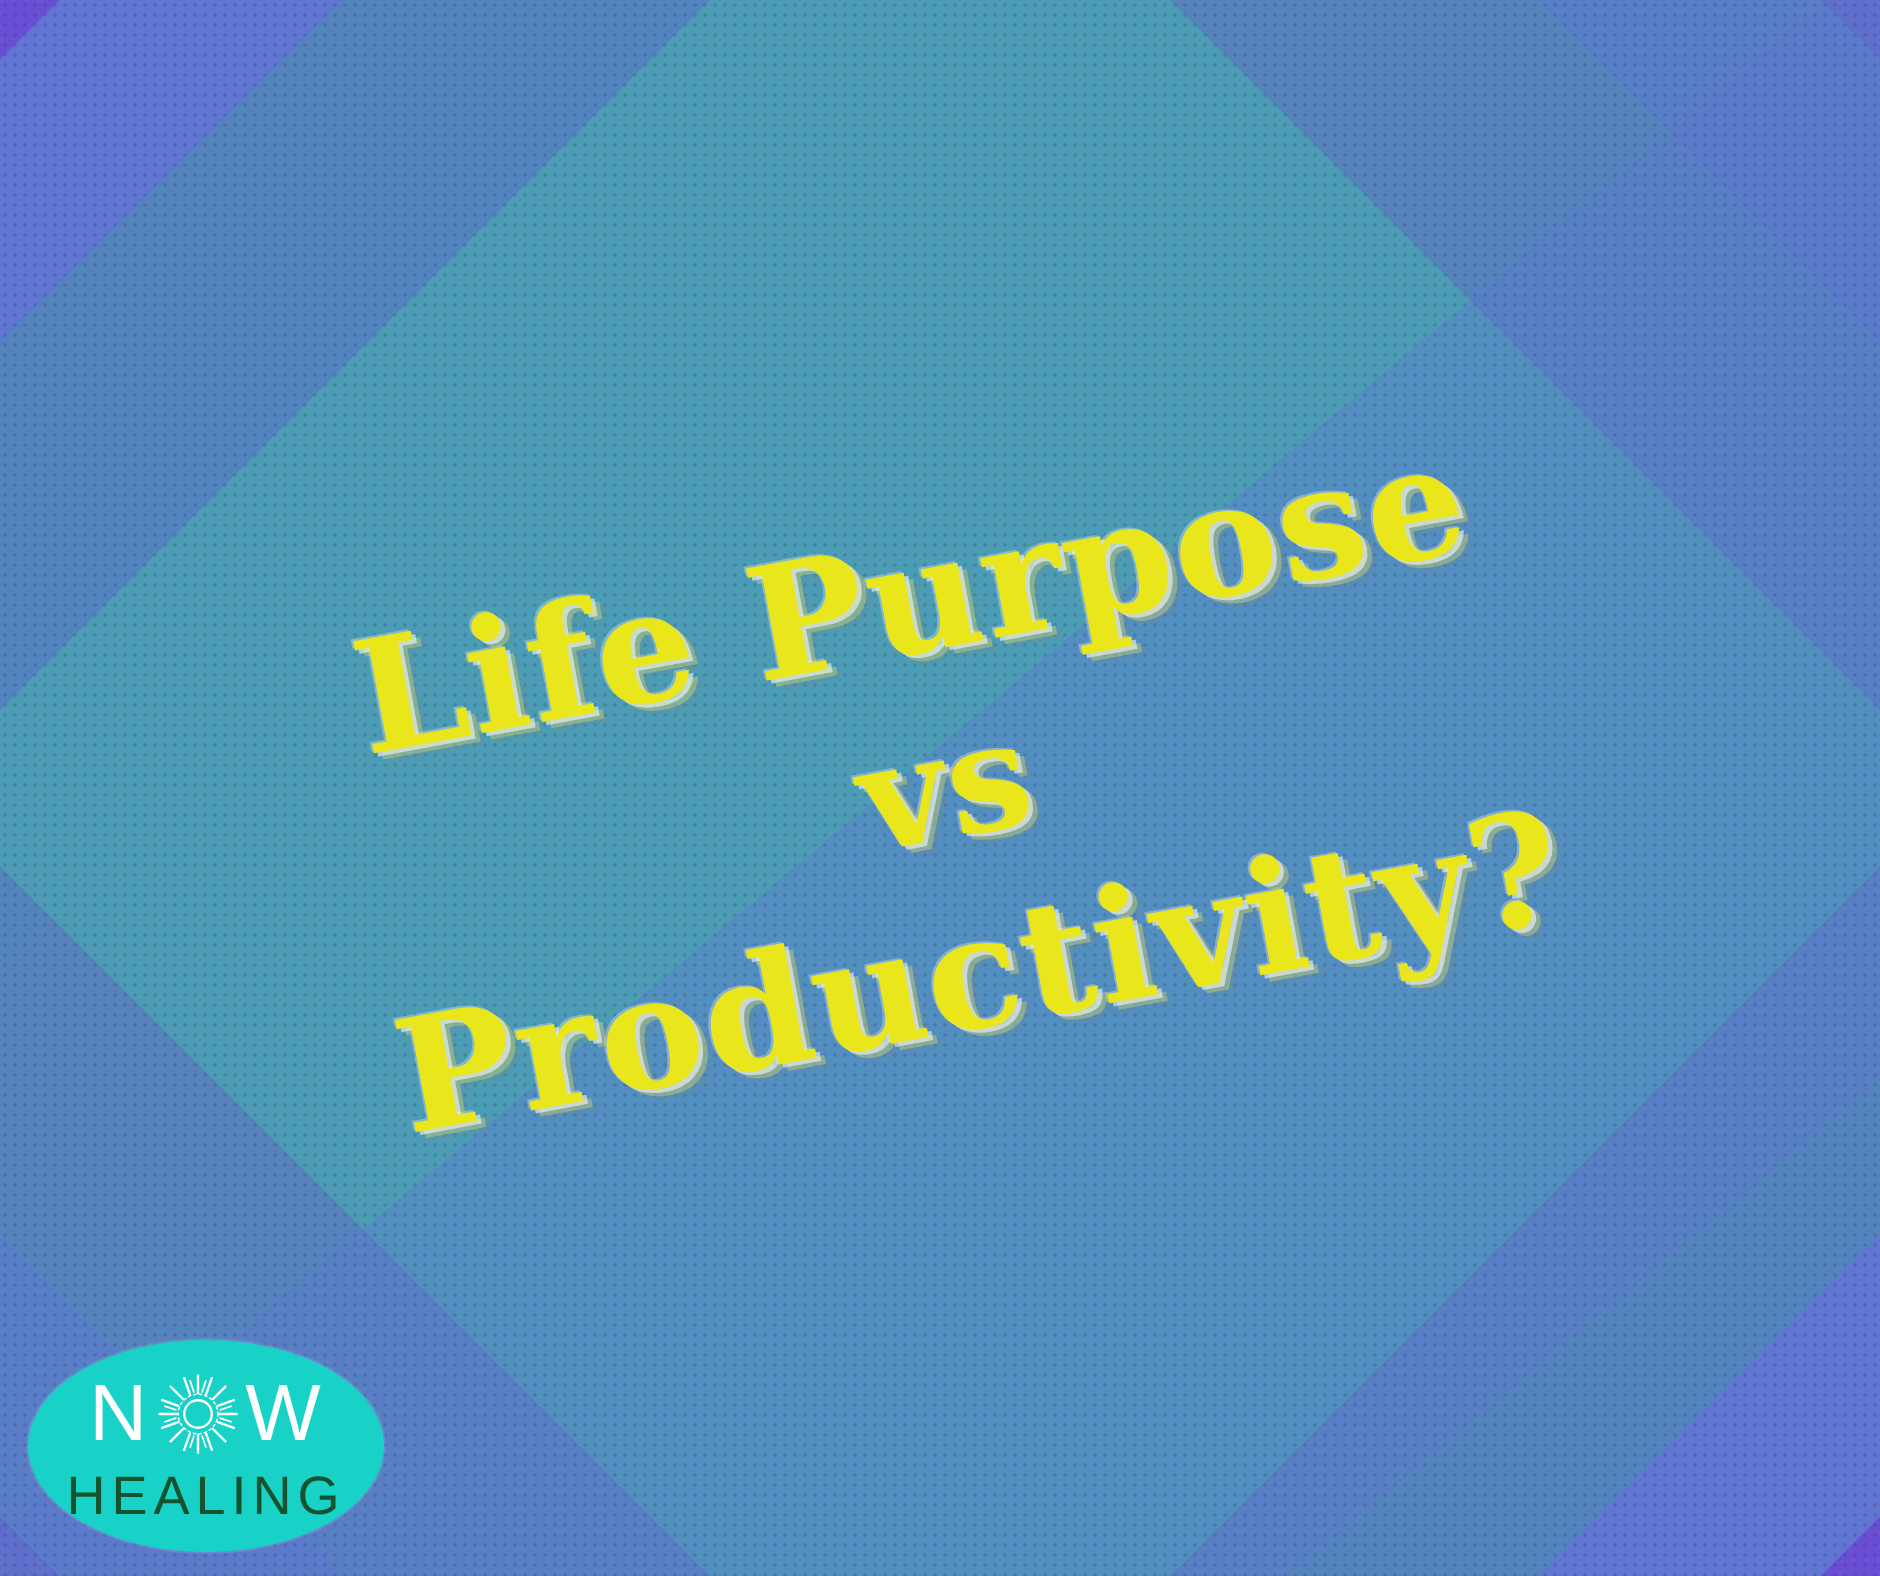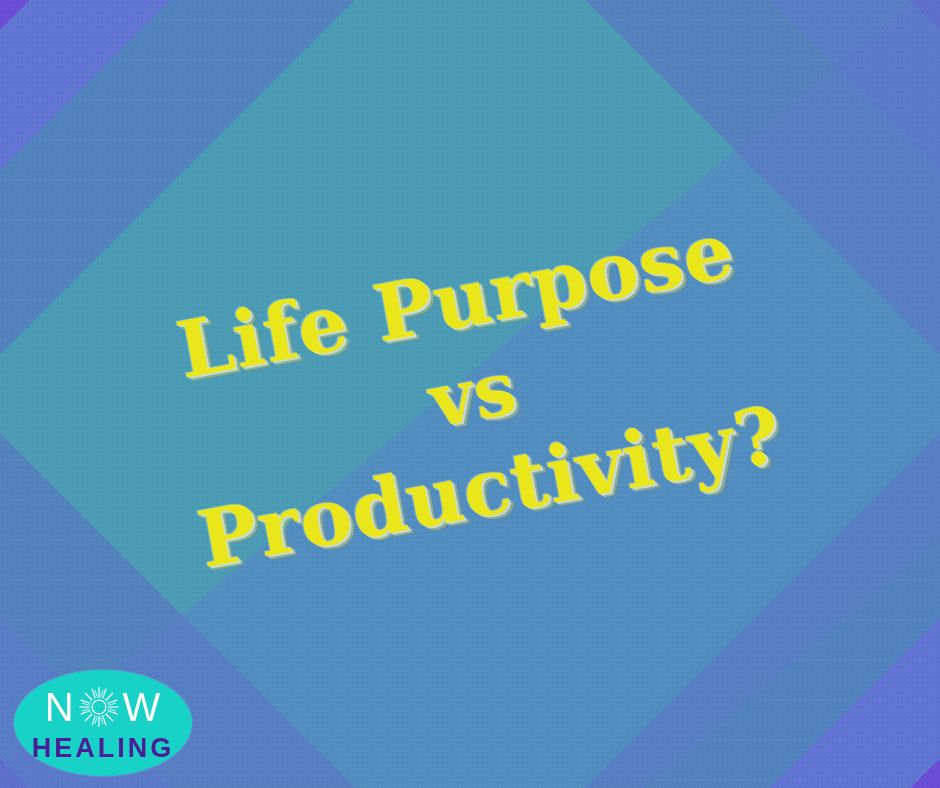--- a/index.html
+++ b/index.html
@@ -148,24 +148,24 @@
     line-height: 1;
     letter-spacing: 1px;
   }
   .logo-sun {
     width: 46px;
     height: 46px;
     display: block;
     margin: 0 -1px;
   }
   .logo-healing {
-    color: #4c1d95;
+    color: #14532d;
     font-family: "Liberation Sans", "DejaVu Sans", sans-serif;
     font-size: 27px;
-    font-weight: 700;
+    font-weight: 400;
     letter-spacing: 3px;
     line-height: 1;
     margin-top: 5px;
   }
 </style>
 </head>
 <body>
 
 <div class="stage">
 

